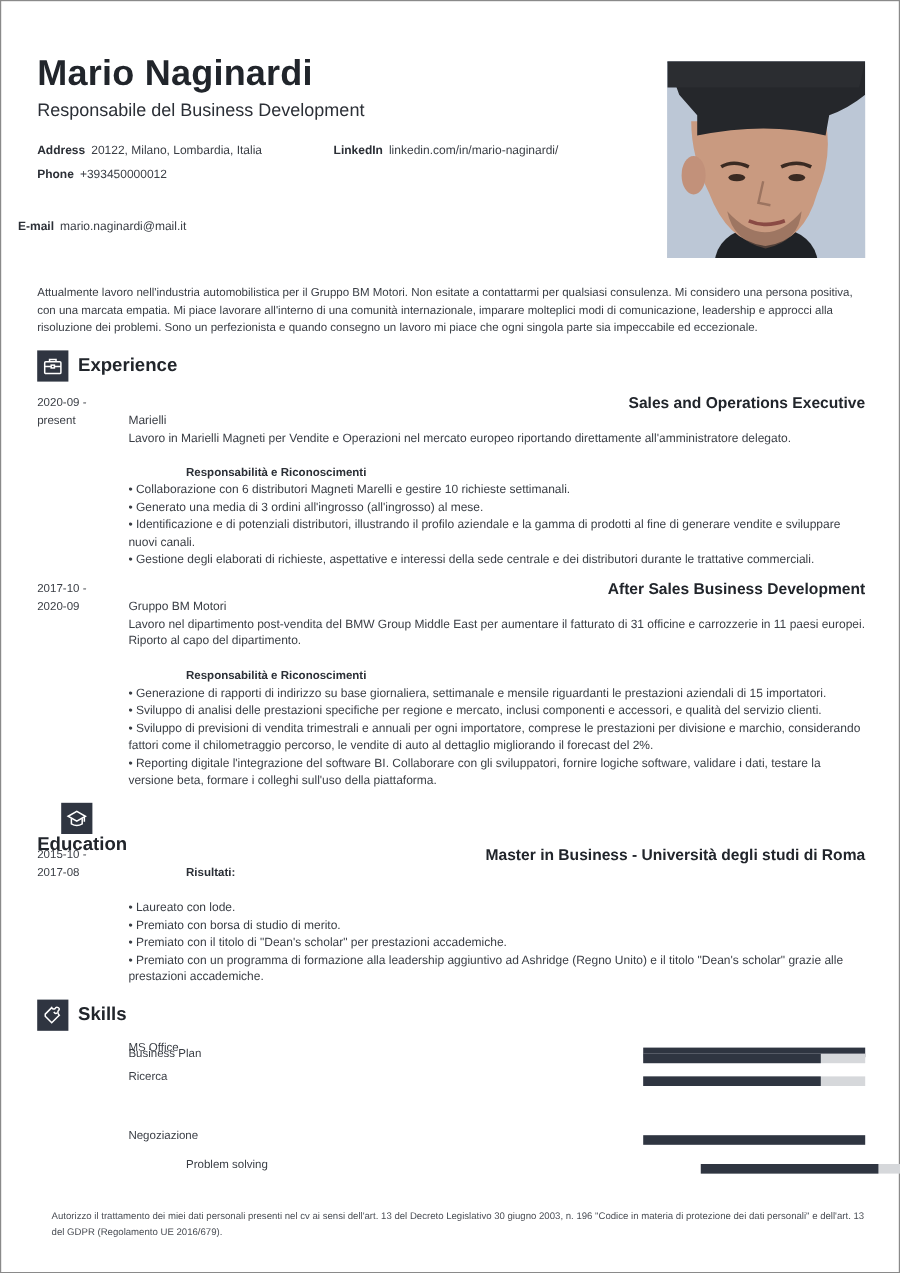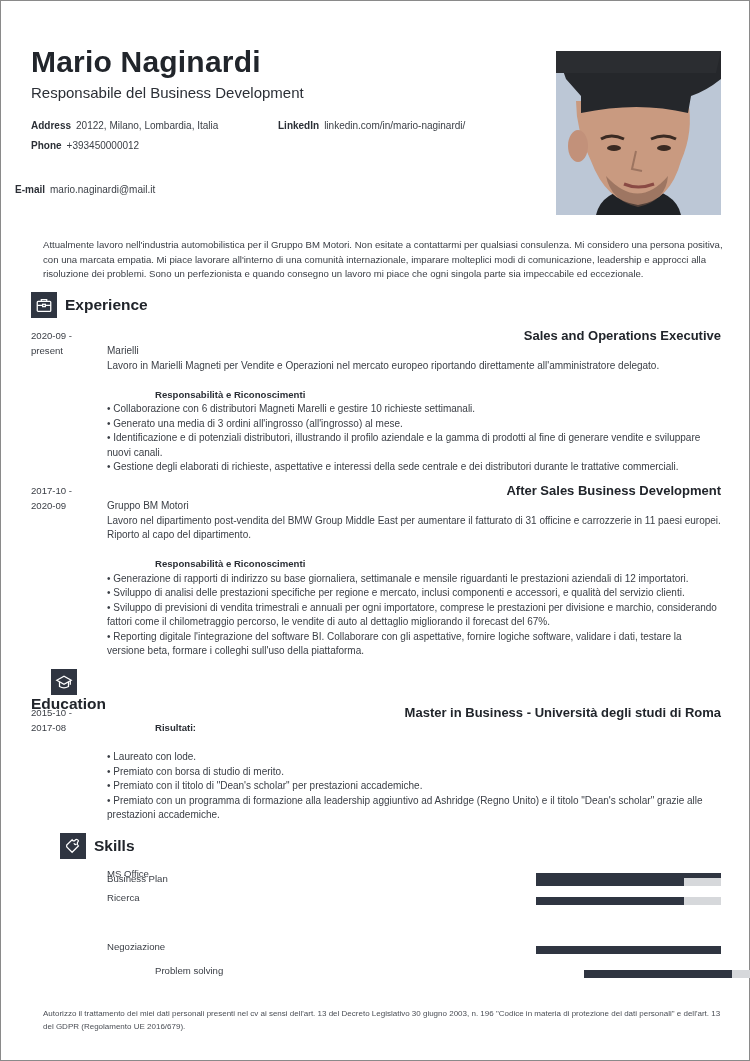--- a/index.html
+++ b/index.html
@@ -26,21 +26,21 @@
     .contact { position: absolute; font-size: 10px; color: #3a3e45; white-space: nowrap; }
     .contact .lbl { font-weight: bold; color: #2b2f36; margin-right: 5px; }
     .photo {
       position: absolute; left: 555px; top: 50px; width: 165px; height: 164px;
       background: linear-gradient(180deg, #b8c3d4 0%, #c9d2de 60%, #b5bfcc 100%);
       overflow: hidden;
     }
     .photo svg { width: 100%; height: 100%; display: block; }
     .summary {
       position: absolute; left: 30px; top: 237px; width: 690px;
-      font-size: 9.6px; line-height: 14.5px; color: #3a3e45; margin-left: 12px;
+      font-size: 9.6px; line-height: 14.5px; color: #3a3e45;
     }
     .section-head { position: absolute; left: 30px; display: flex; align-items: center; }
     .sec-icon {
       width: 26px; height: 26px; background: #2f3541; display: flex;
       align-items: center; justify-content: center; margin-right: 8px;
     }
     .sec-icon svg { width: 18px; height: 18px; }
     .sec-title { font-size: 15.5px; font-weight: bold; color: #21252b; }
     .entry { position: absolute; left: 30px; width: 690px; }
     .entry .date {
@@ -138,24 +138,24 @@
     <div class="date">
       <div>2017-10 -</div>
       <div>2020-09</div>
     </div>
     <div class="body">
       <div class="title">After Sales Business Development</div>
       <div class="text">Gruppo BM Motori</div>
       <div class="text">Lavoro nel dipartimento post-vendita del BMW Group Middle East per aumentare il fatturato di 31 officine e carrozzerie in 11 paesi europei. Riporto al capo del dipartimento.</div>
       <div class="gap"></div>
       <div class="sub">Responsabilità e Riconoscimenti</div>
-      <div class="text">• Generazione di rapporti di indirizzo su base giornaliera, settimanale e mensile riguardanti le prestazioni aziendali di 12 importatori.</div>
+      <div class="text">• Generazione di rapporti di indirizzo su base giornaliera, settimanale e mensile riguardanti le prestazioni aziendali di 15 importatori.</div>
       <div class="text">• Sviluppo di analisi delle prestazioni specifiche per regione e mercato, inclusi componenti e accessori, e qualità del servizio clienti.</div>
-      <div class="text">• Sviluppo di previsioni di vendita trimestrali e annuali per ogni importatore, comprese le prestazioni per divisione e marchio, considerando fattori come il chilometraggio percorso, le vendite di auto al dettaglio migliorando il forecast del 67%.</div>
-      <div class="text">• Reporting digitale l'integrazione del software BI. Collaborare con gli aspettative, fornire logiche software, validare i dati, testare la versione beta, formare i colleghi sull'uso della piattaforma.</div>
+      <div class="text">• Sviluppo di previsioni di vendita trimestrali e annuali per ogni importatore, comprese le prestazioni per divisione e marchio, considerando fattori come il chilometraggio percorso, le vendite di auto al dettaglio migliorando il forecast del 2%.</div>
+      <div class="text">• Reporting digitale l'integrazione del software BI. Collaborare con gli sviluppatori, fornire logiche software, validare i dati, testare la versione beta, formare i colleghi sull'uso della piattaforma.</div>
     </div>
   </div>
 
   <div class="section-head" style="top:668px;flex-direction:column;">
     <div class="sec-icon">
       <svg viewBox="0 0 20 20" fill="none" stroke="#ffffff" stroke-width="1.4">
         <path d="M2 8 L10 3.5 L18 8 L10 12.5 Z"></path>
         <path d="M5 10 V15 Q10 18 15 15 V10"></path>
         <path d="M17 8.5 V13"></path>
       </svg>
@@ -172,21 +172,21 @@
       <div class="title">Master in Business - Università degli studi di Roma</div>
       <div class="sub">Risultati:</div>
       <div class="gap"></div>
       <div class="text">• Laureato con lode.</div>
       <div class="text">• Premiato con borsa di studio di merito.</div>
       <div class="text">• Premiato con il titolo di "Dean's scholar" per prestazioni accademiche.</div>
       <div class="text">• Premiato con un programma di formazione alla leadership aggiuntivo ad Ashridge (Regno Unito) e il titolo "Dean's scholar" grazie alle prestazioni accademiche.</div>
     </div>
   </div>
 
-  <div class="section-head" style="top:832px;margin-left:29px;">
+  <div class="section-head" style="top:832px;">
     <div class="sec-icon">
       <svg viewBox="0 0 20 20" fill="none" stroke="#ffffff" stroke-width="1.4">
         <path d="M3 11 L9 17 L16 10 Q14 8 15 6 Q17 4 15 3 Q13 2 12 4 Q10 5 9 3 L3 9 Z"></path>
         <path d="M11 7 Q12 9 14 8"></path>
       </svg>
     </div>
     <div class="sec-title">Skills</div>
   </div>
 
   <div class="skill" style="top:867px;text-align:center;">

